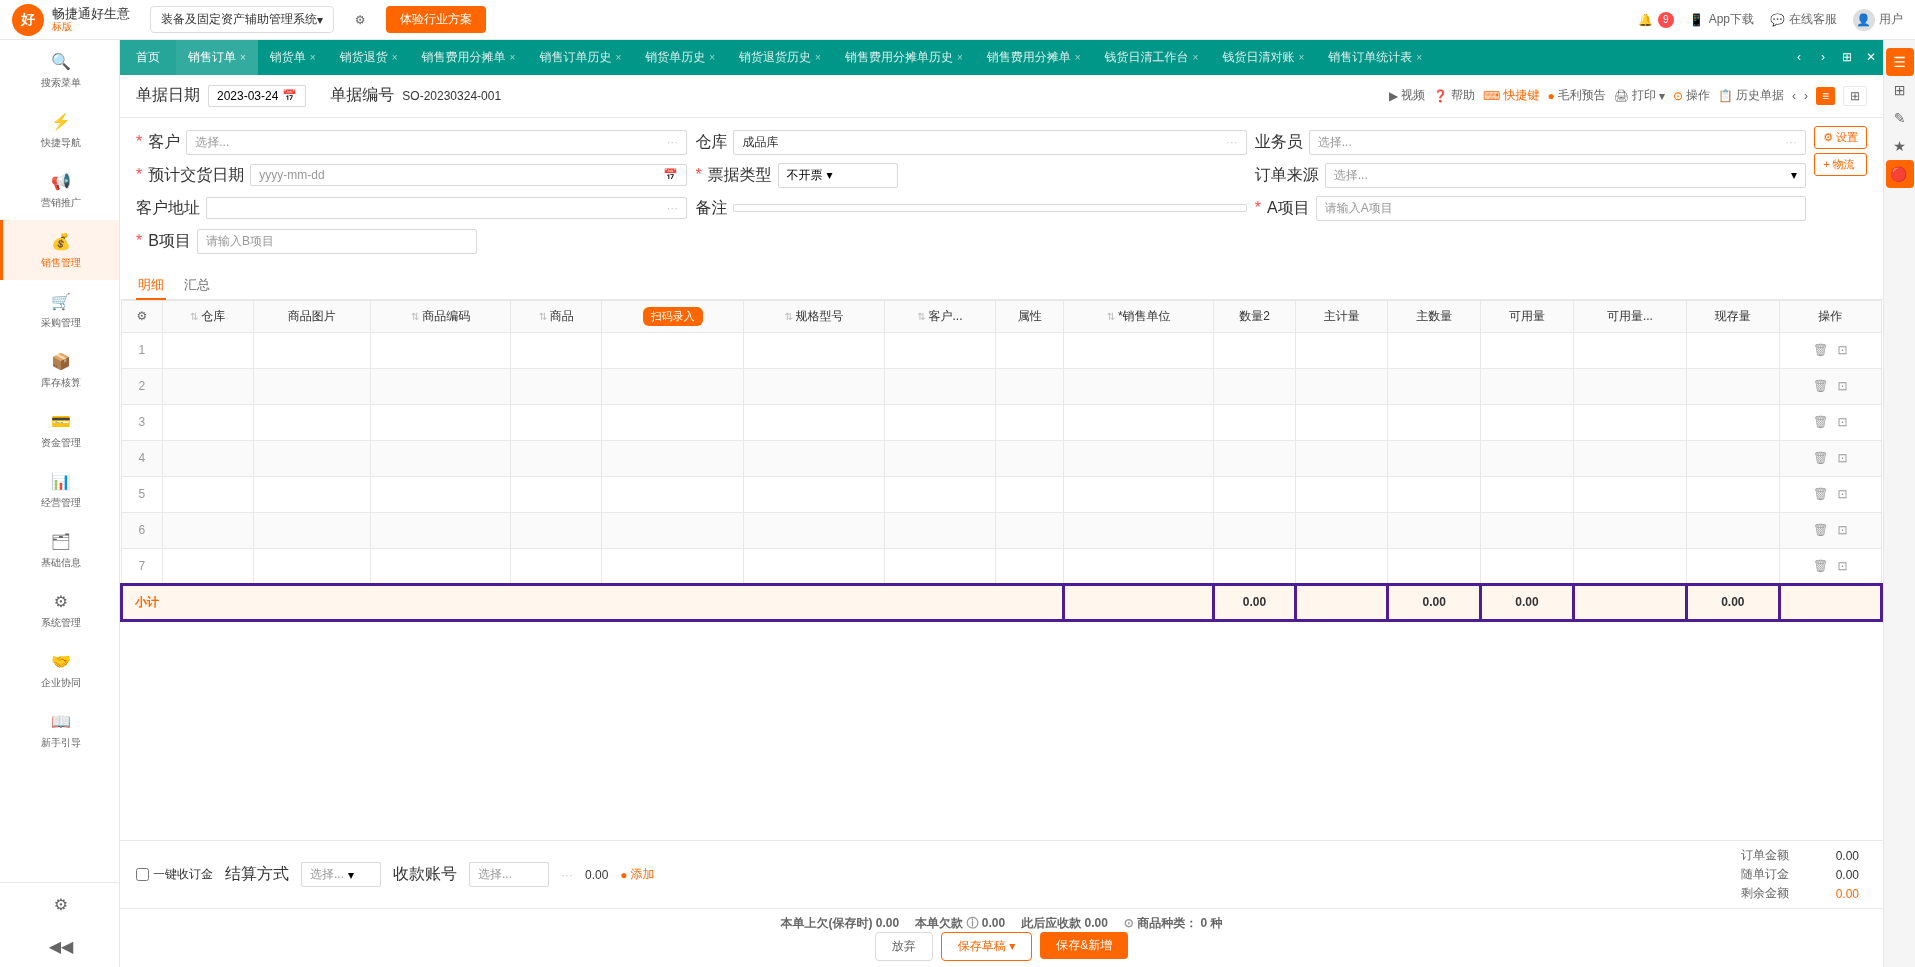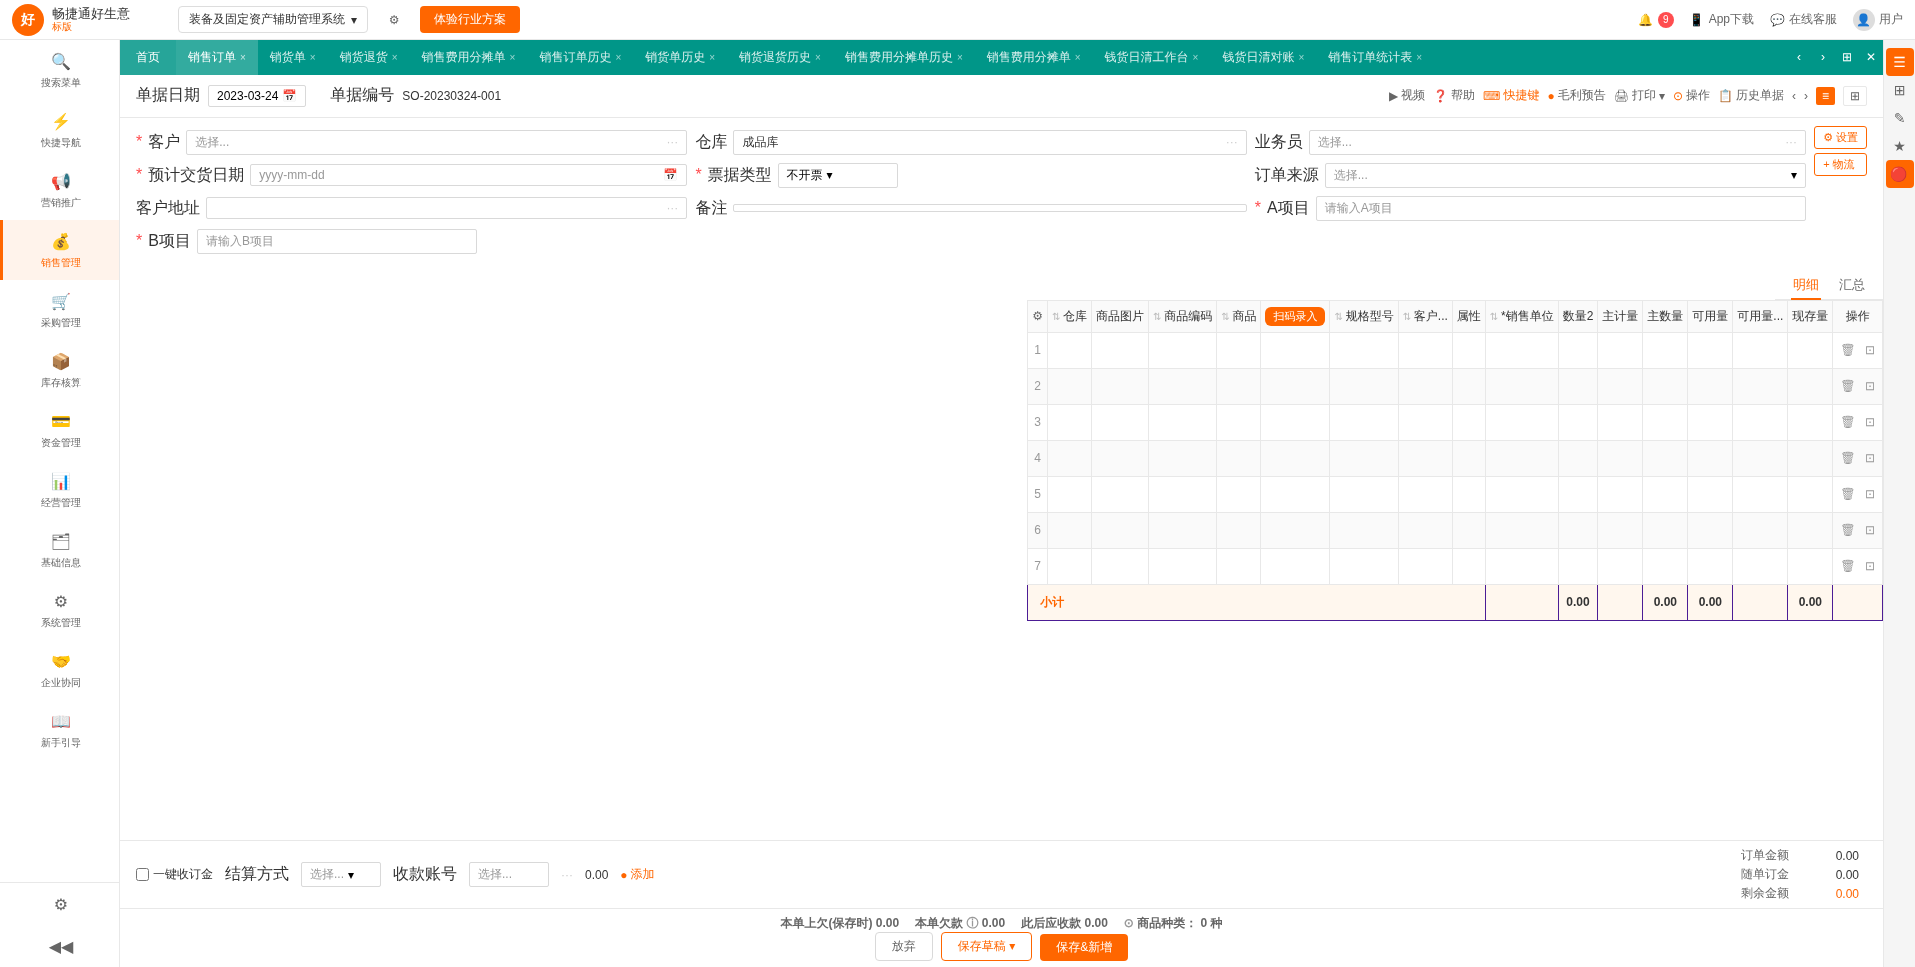--- a/index.html
+++ b/index.html
@@ -40,28 +40,26 @@
     .header-center {
       display: flex;
       align-items: center;
       gap: 12px;
       flex: 1;
       padding: 0 20px;
     }
     .system-select {
       display: flex;
       align-items: center;
-      gap: 6px;
       padding: 4px 10px;
       border: 1px solid #ddd;
       border-radius: 4px;
       cursor: pointer;
       font-size: 12px;
       color: #333;
-      margin-left: 28px;
     }
     .settings-icon-btn {
       width: 28px;
       height: 28px;
       display: flex;
       align-items: center;
       justify-content: center;
       cursor: pointer;
       color: #666;
     }
@@ -282,21 +280,20 @@
       padding: 3px 0;
     }
 
     
     .table-area {
       flex: 1;
       background: white;
       overflow: hidden;
       display: flex;
       flex-direction: column;
-      align-items: flex-end;
     }
     .table-tabs {
       display: flex;
       padding: 6px 16px 0;
       border-bottom: 1px solid #e8e8e8;
       gap: 16px;
     }
     .table-tab {
       padding: 4px 2px;
       font-size: 13px;
@@ -348,21 +345,21 @@
     }
 
     
     .subtotal-row {
       background: #fff7ee;
       font-size: 12px;
       font-weight: bold;
     }
     .subtotal-row td {
       padding: 6px 4px;
-      border: 1px solid #4c1d95;
+      border: 3px solid #4c1d95;
     }
     .subtotal-label { color: #ff6600; }
     .subtotal-value { color: #ff4d4f; }
 
     
     .table-scroll {
       overflow-x: auto;
       overflow-y: auto;
       flex: 1;
     }
@@ -396,21 +393,21 @@
     .footer-actions {
       display: flex;
       align-items: center;
       justify-content: space-between;
       padding: 6px 16px;
       background: white;
       border-top: 1px solid #e8e8e8;
       flex-direction: column;
     }
     .footer-left { display: flex; gap: 16px; align-items: center; }
-    .footer-right { display: flex; gap: 8px; align-items: flex-end; }
+    .footer-right { display: flex; gap: 8px; align-items: flex-start; }
     .btn-discard {
       border: 1px solid #d9d9d9;
       background: white;
       color: #666;
       padding: 5px 16px;
       border-radius: 4px;
       cursor: pointer;
       font-size: 12px;
     }
     .btn-save-draft {

